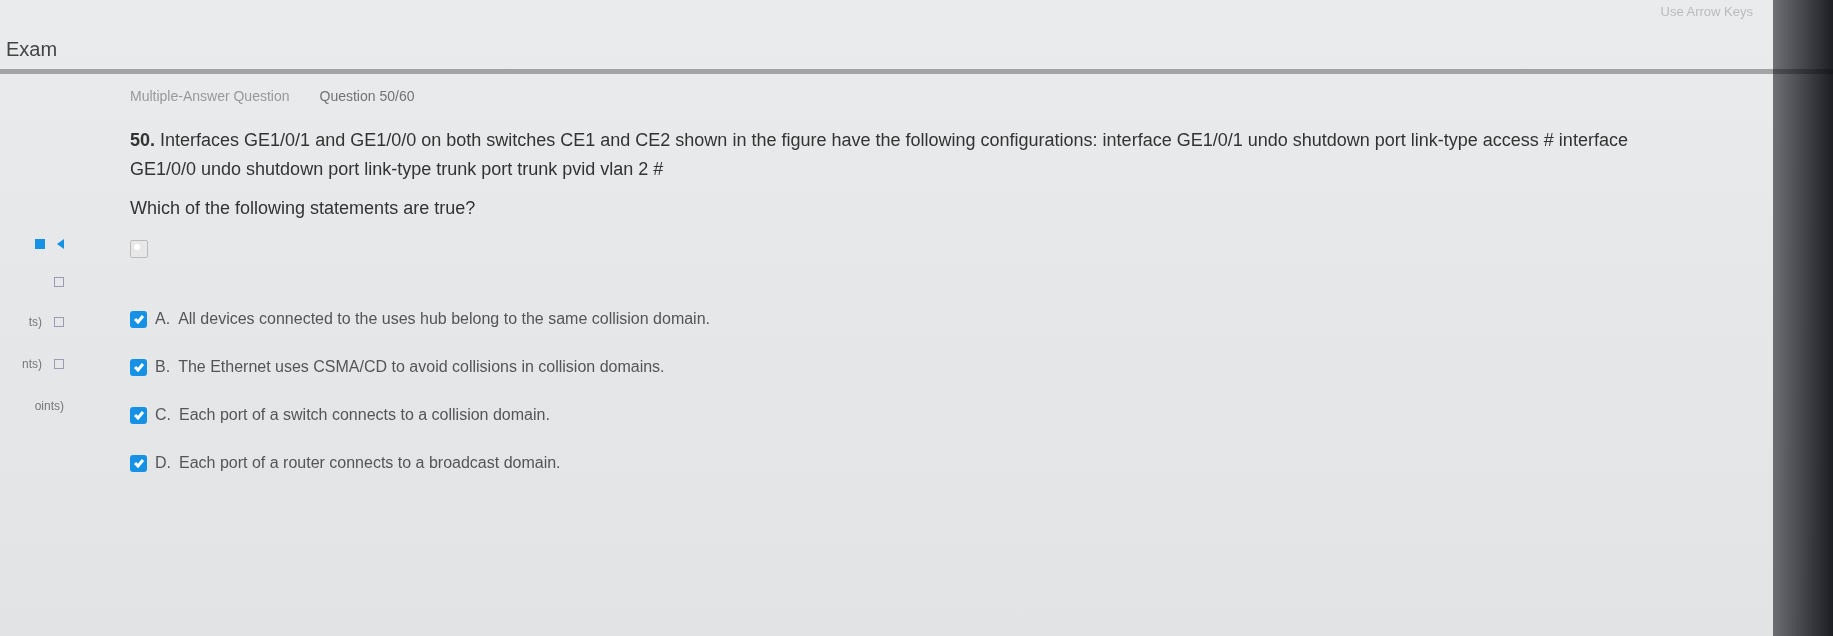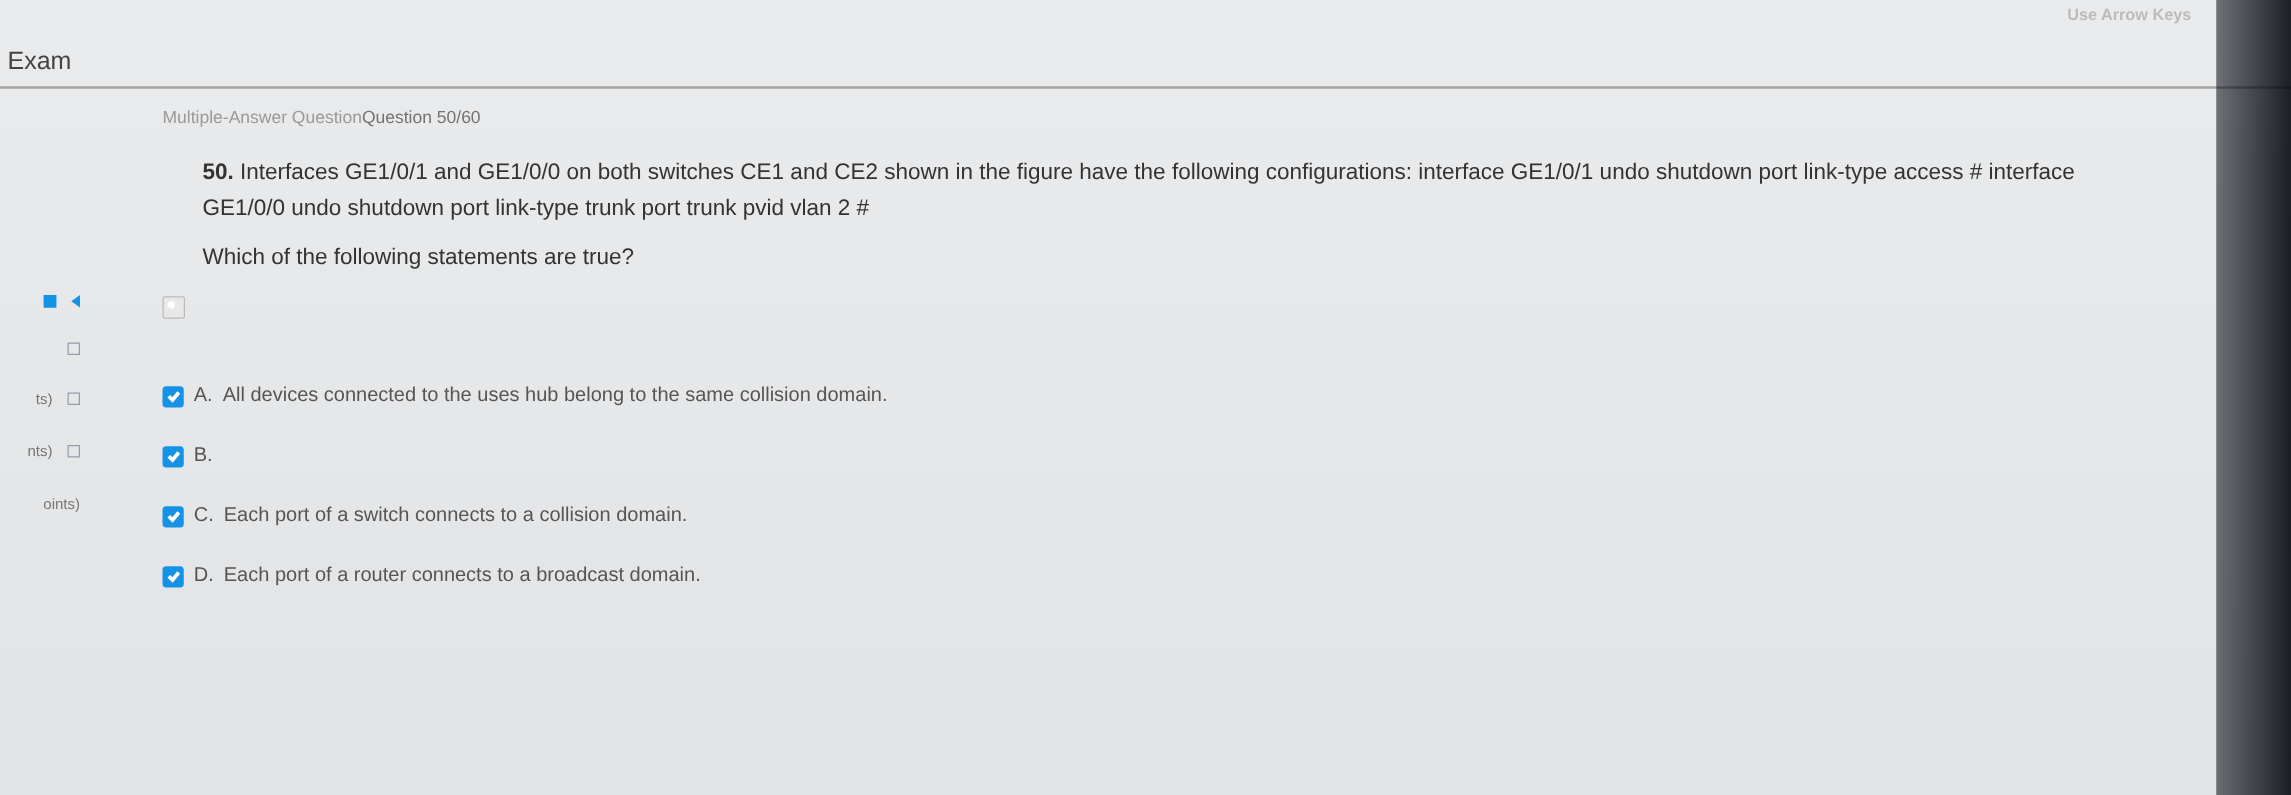--- a/index.html
+++ b/index.html
@@ -23,28 +23,27 @@
     transform: translateX(-50px);
     color: #999;
     font-size: 13px;
     display: flex;
     justify-content: flex-end;
     gap: 500px;
   }
   .top-hint {
     color: #bbb;
     font-size: 13px;
-    font-weight: bold;
   }
   .exam-header {
     padding: 8px 0 8px 6px;
     font-size: 20px;
     font-weight: 500;
     color: #444;
-    border-bottom: 2px solid #a3a3a3;
+    border-bottom: 5px solid #a3a3a3;
   }
   .content {
     display: flex;
     height: calc(100% - 70px);
   }
   .sidebar {
     width: 70px;
     padding-top: 165px;
     display: flex;
     flex-direction: column;
@@ -76,38 +75,38 @@
     border-bottom: 5px solid transparent;
     border-right: 7px solid #1592e6;
     display: inline-block;
   }
   .main {
     flex: 1;
     padding: 14px 30px 0 60px;
   }
   .q-meta {
     display: flex;
+    gap: 30px;
     align-items: baseline;
     color: #888;
     font-size: 14px;
     margin-bottom: 22px;
   }
   .q-meta .type {
     color: #999;
   }
   .q-meta .num {
     color: #737373;
   }
   .q-text {
     font-size: 18px;
     line-height: 1.6;
     color: #333;
     margin-bottom: 10px;
     max-width: 1500px;
-    margin-left: 32px;
   }
   .q-text .qn {
     font-weight: 600;
   }
   .fig-icon {
     display: inline-block;
     width: 18px;
     height: 18px;
     background: #e8e8e8;
     border: 1px solid #bbb;
@@ -223,20 +222,21 @@
         <span>All devices connected to the uses hub belong to the same collision domain.</span>
       </div>
 
       <div class="opt">
         <span class="chk">
           <svg viewBox="0 0 12 12">
               <polyline points="2,6 5,9 10,3"></polyline>
             </svg>
         </span>
         <span>B.</span>
+        <span>The Ethernet uses CSMA/CD to avoid collisions in collision domains.</span>
       </div>
 
       <div class="opt">
         <span class="chk">
           <svg viewBox="0 0 12 12">
               <polyline points="2,6 5,9 10,3"></polyline>
             </svg>
         </span>
         <span>C.</span>
         <span>Each port of a switch connects to a collision domain.</span>

